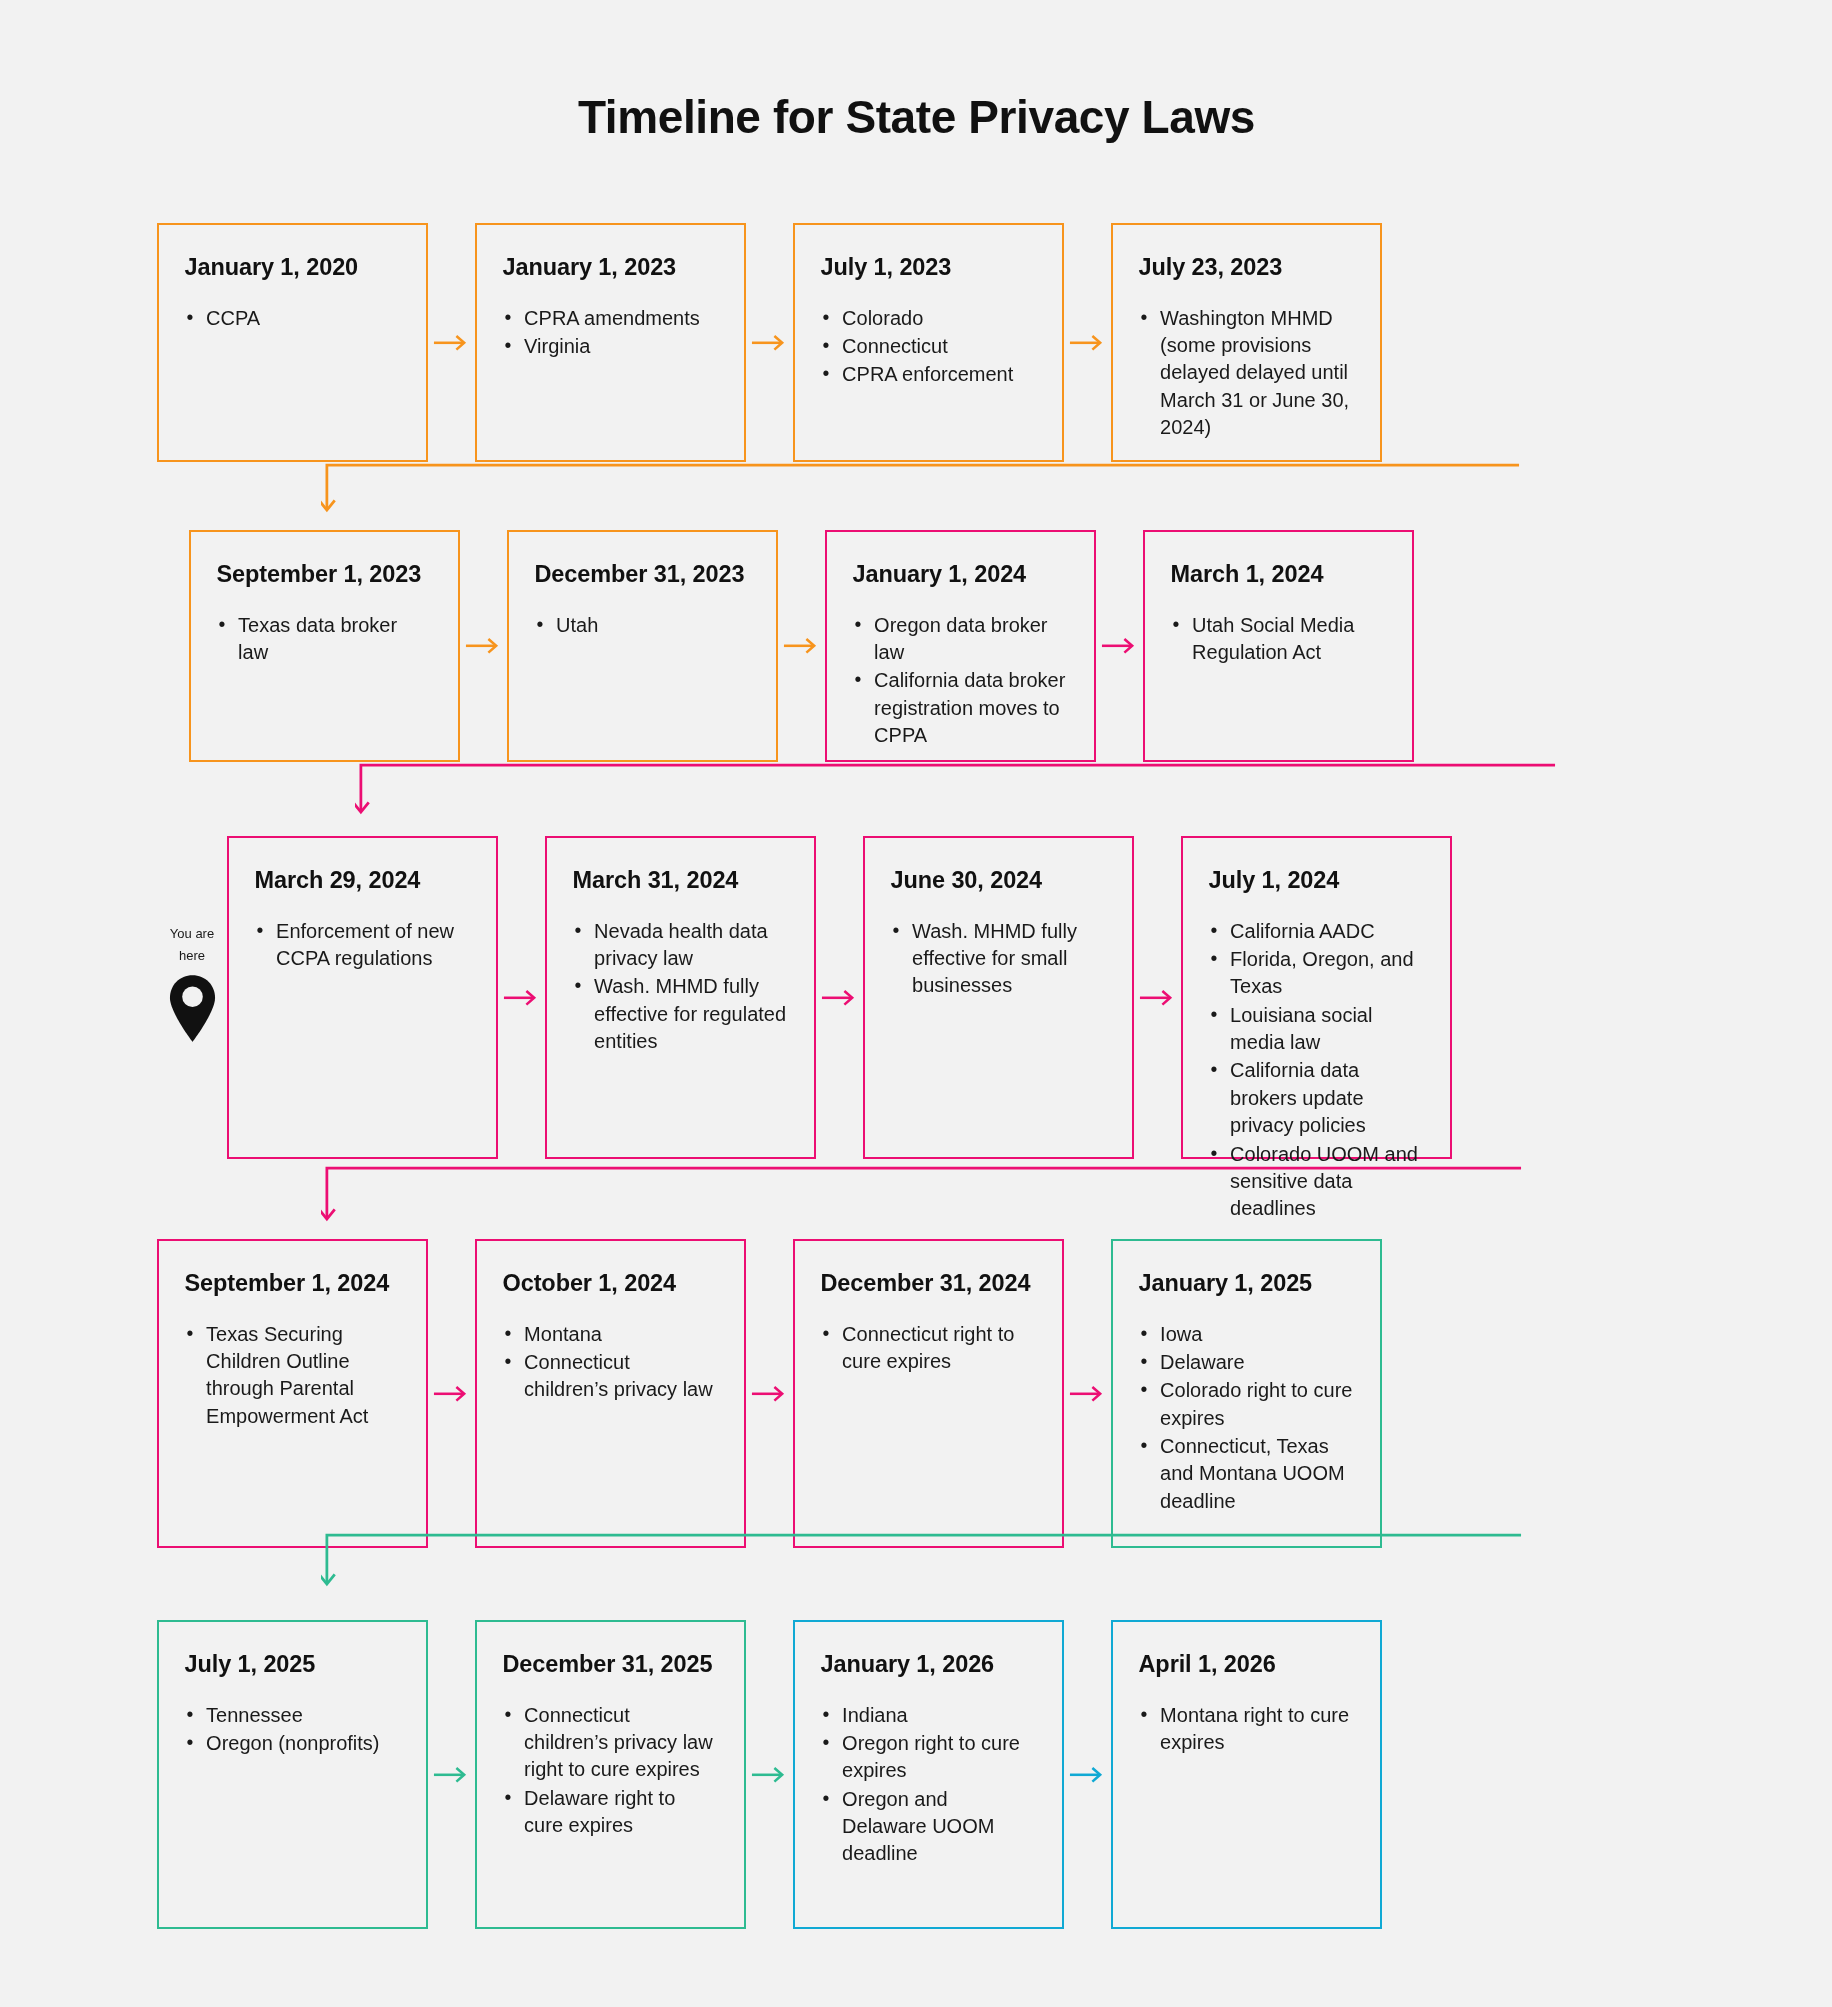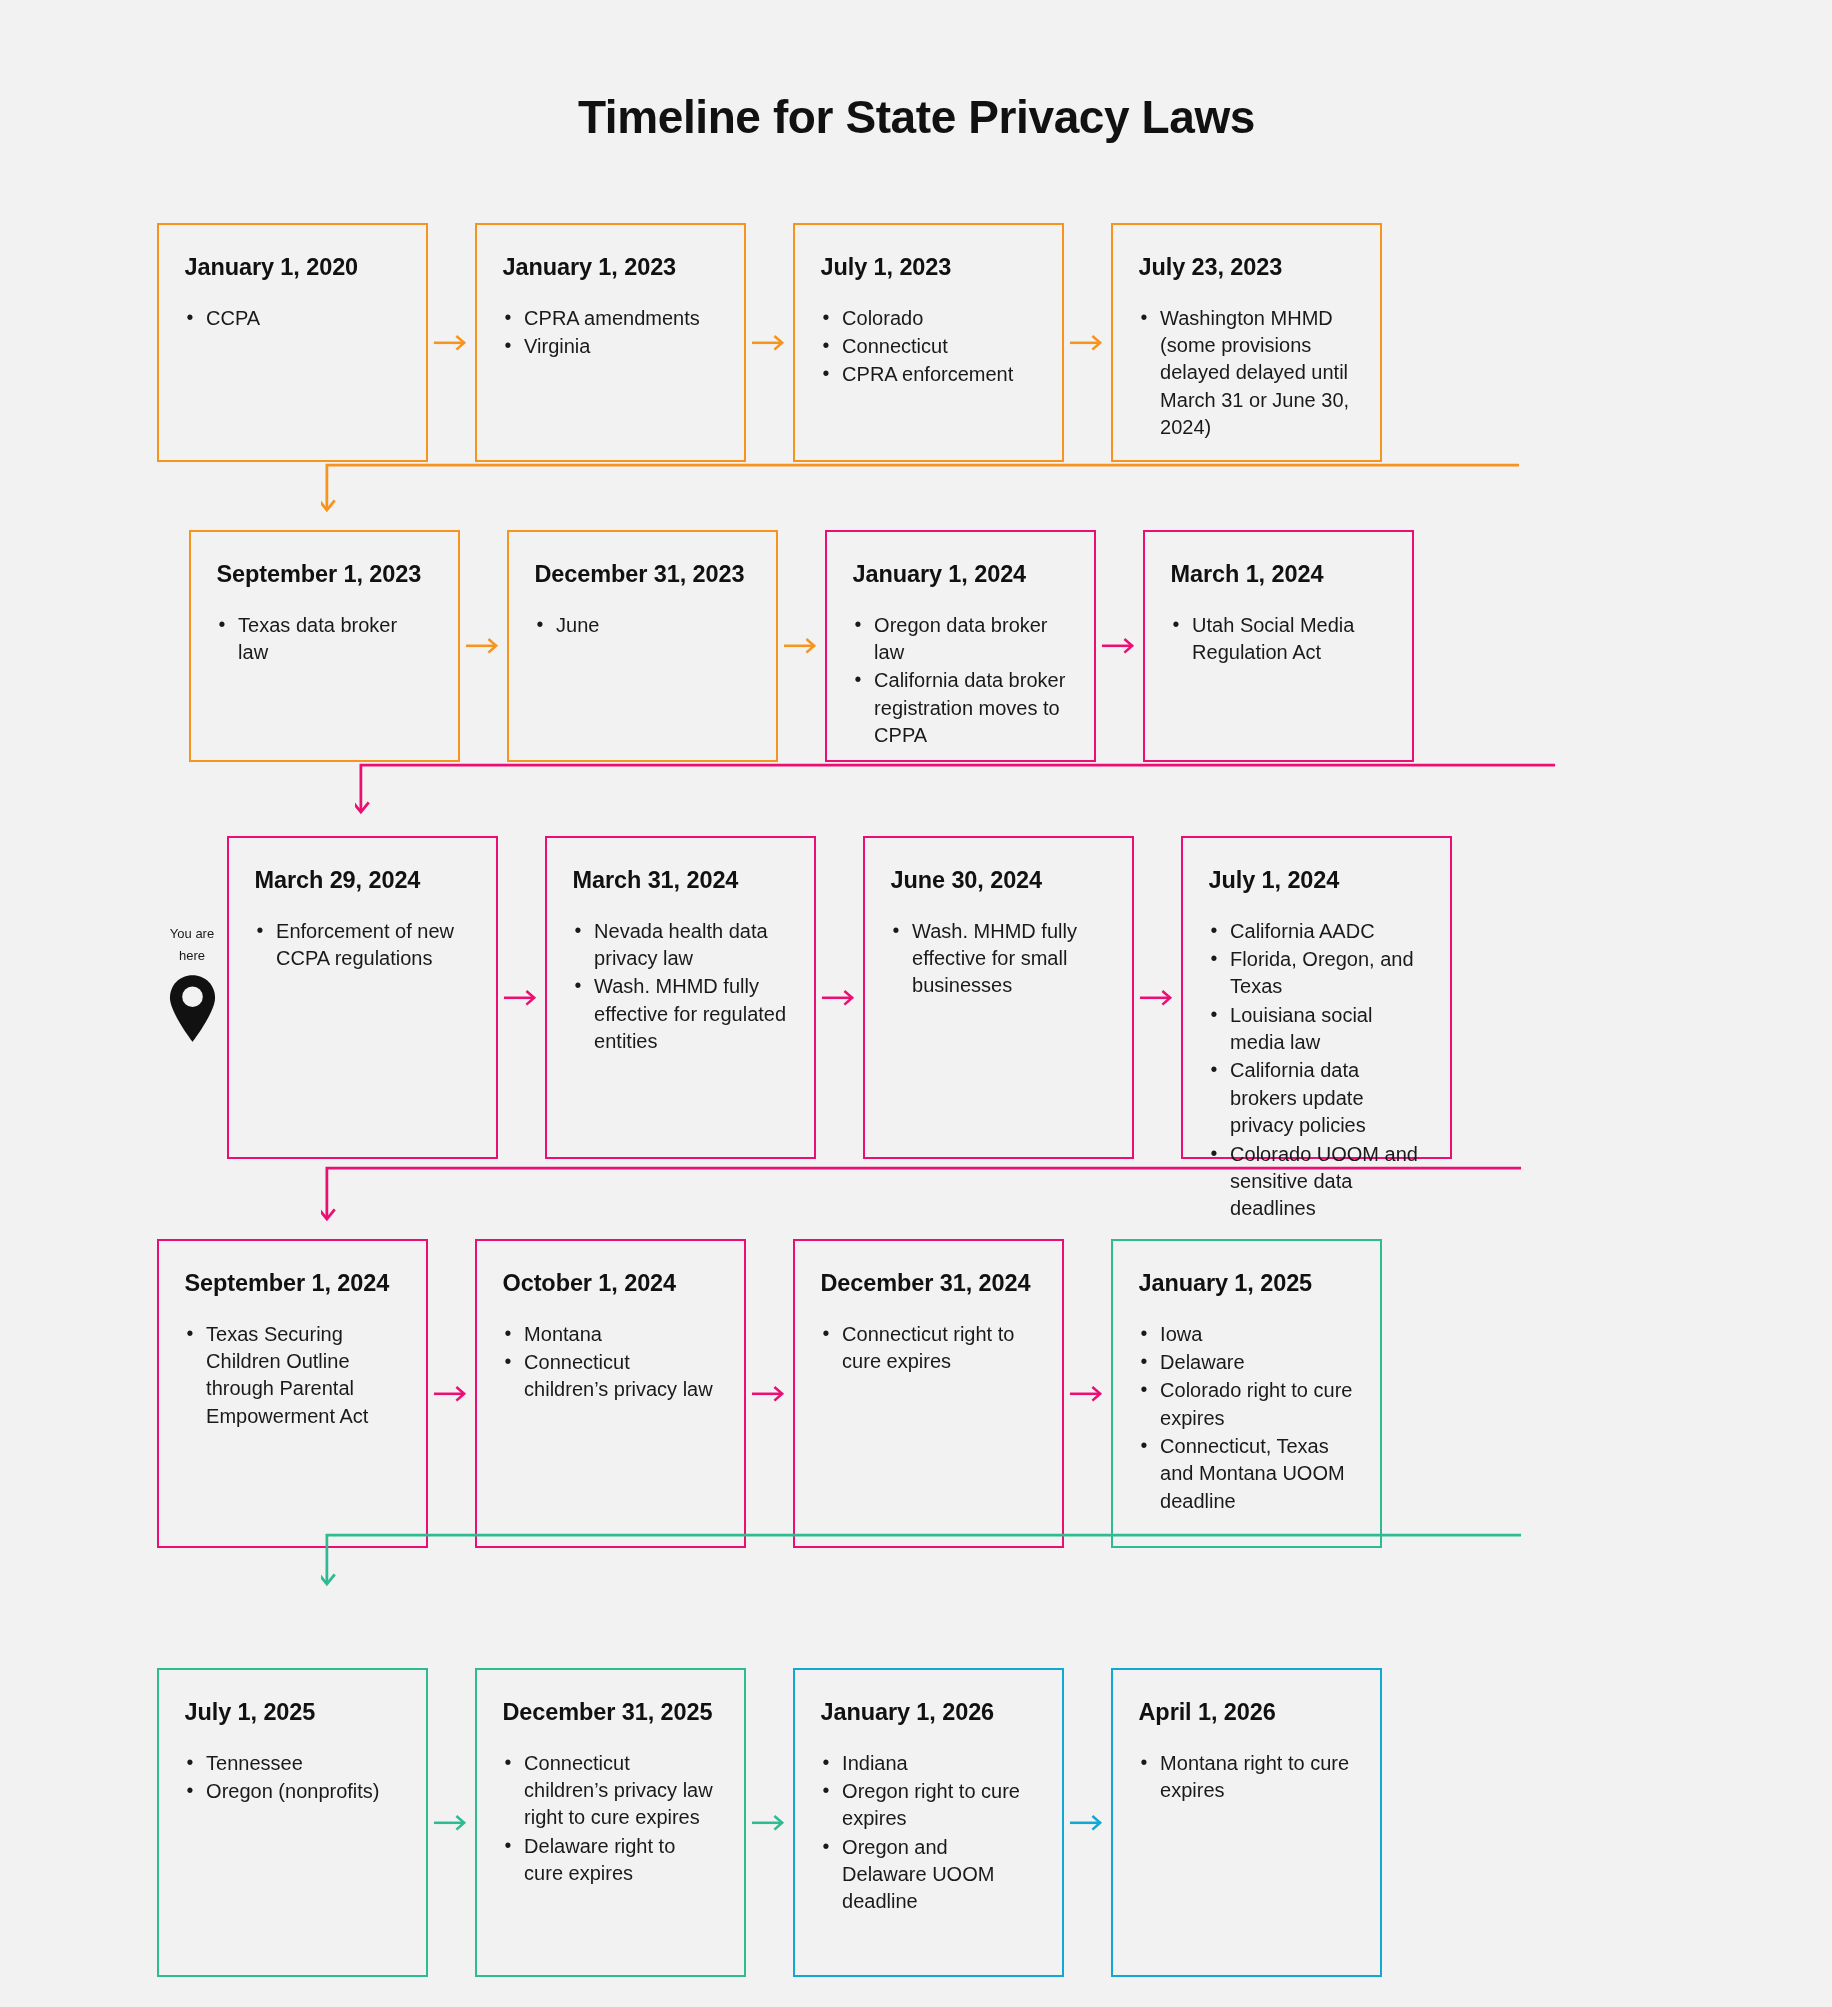--- a/index.html
+++ b/index.html
@@ -33,21 +33,21 @@
   
   .row {
     position: absolute;
     display: flex;
     align-items: flex-start;
   }
   .row-1 { top: 223px;  left: 157px; }
   .row-2 { top: 530px;  left: 157px; padding-left: 32px; }
   .row-3 { top: 836px;  left: 227px; }
   .row-4 { top: 1239px; left: 157px; }
-  .row-5 { top: 1668px; left: 157px; }
+  .row-5 { top: 1620px; left: 157px; }
 
   
   .card {
     width: 271px;
     border: 2.9px solid #f7941d;
     background: #f2f2f2;
     padding: 29px 25.5px 21.6px 25.5px;
     position: relative;
     flex: 0 0 auto;
   }
@@ -197,21 +197,21 @@
     </div>
     <div class="arrow-h">
       <svg width="39" height="21.6" viewBox="0 0 40 22">
           <path d="M2 11 H33" stroke="#f7941d" stroke-width="2.6" fill="none"></path>
           <path d="M25 4 L33 11 L25 18" stroke="#f7941d" stroke-width="2.6" fill="none"></path>
         </svg>
     </div>
     <div class="card c-orange h-2">
       <div class="card-date">December 31, 2023</div>
       <ul>
-        <li>June</li>
+        <li>Utah</li>
       </ul>
     </div>
     <div class="arrow-h">
       <svg width="39" height="21.6" viewBox="0 0 40 22">
           <path d="M2 11 H33" stroke="#f7941d" stroke-width="2.6" fill="none"></path>
           <path d="M25 4 L33 11 L25 18" stroke="#f7941d" stroke-width="2.6" fill="none"></path>
         </svg>
     </div>
     <div class="card c-pink h-2">
       <div class="card-date">January 1, 2024</div>

